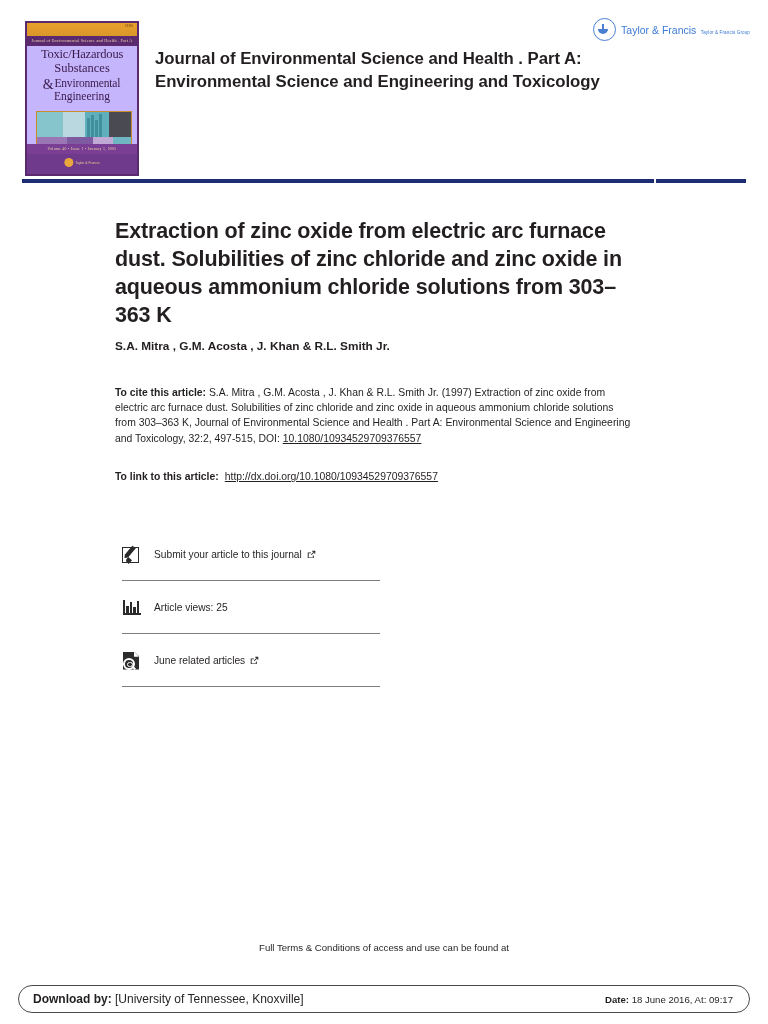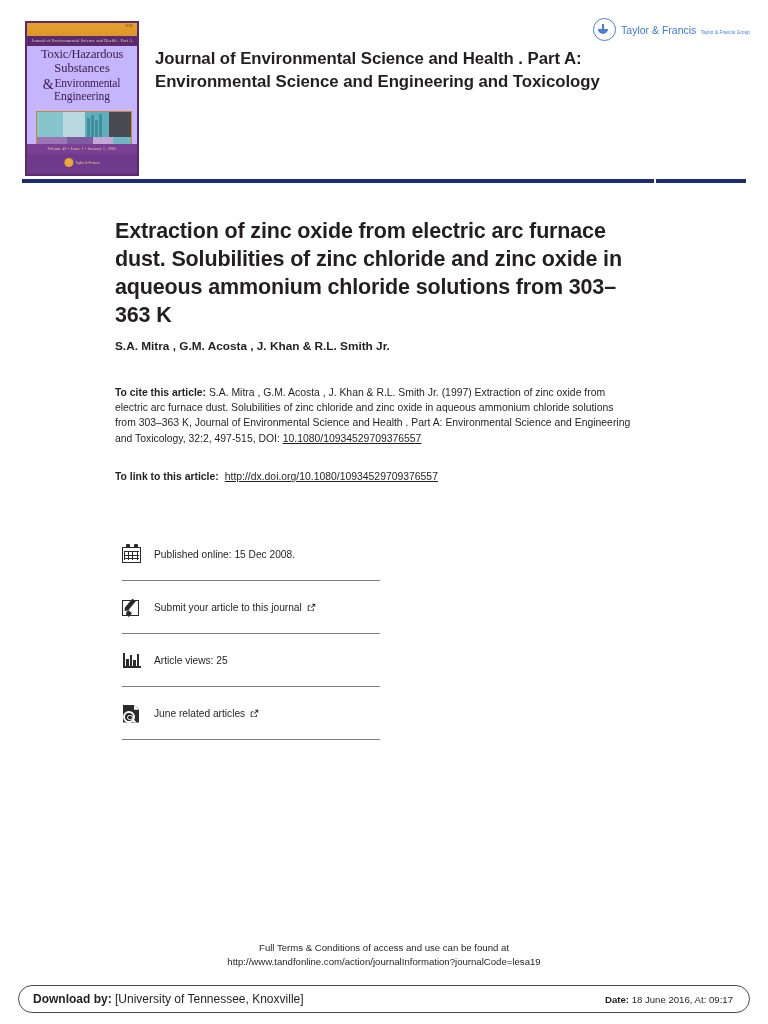--- a/index.html
+++ b/index.html
@@ -547,30 +547,20 @@
 <h1 class="article-title">Extraction of zinc oxide from electric arc furnace dust. Solubilities of zinc chloride and zinc oxide in aqueous ammonium chloride solutions from 303–363 K</h1>
 
 <div class="authors">S.A. Mitra , G.M. Acosta , J. Khan &amp; R.L. Smith Jr.</div>
 
 <div class="cite-block"><b>To cite this article:</b><span> S.A. Mitra , G.M. Acosta , J. Khan &amp; R.L. Smith Jr. (1997) Extraction of zinc oxide from electric arc furnace dust. Solubilities of zinc chloride and zinc oxide in aqueous ammonium chloride solutions from 303–363 K, Journal of Environmental Science and Health . Part A: Environmental Science and Engineering and Toxicology, 32:2, 497-515, DOI: </span><a href="#">10.1080/10934529709376557</a></div>
 
 <div class="link-block"><b>To link to this article:</b><a href="#">http://dx.doi.org/10.1080/10934529709376557</a></div>
 
 <div class="actions">
 
-  <div class="action-row">
-    <span class="icon-box">
-      <span class="cal">
-        <span class="tab a"></span>
-        <span class="tab b"></span>
-        <span class="grid"></span>
-      </span>
-    </span>
-    <span class="action-label">Published online: 15 Dec 2008.</span>
-  </div>
 
   <div class="action-row">
     <span class="icon-box">
       <span class="pen-sq"></span>
       <span class="pen"></span>
       <span class="pen-tip"></span>
     </span>
     <span class="action-label"><span>Submit your article to this journal</span><span class="ext-icon"><svg width="9" height="9" viewBox="0 0 12 12" aria-hidden="true">
             <path d="M1 3.2h4.2v1.2H2.2v5.6h5.6V7.2H9v3.6H1z" fill="#231f20"></path>
             <path d="M7 1h4v4h-1.2V3.05L6.1 6.75 5.25 5.9 8.95 2.2H7z" fill="#231f20"></path>
@@ -600,19 +590,18 @@
     <span class="action-label"><span>June related articles</span><span class="ext-icon"><svg width="9" height="9" viewBox="0 0 12 12" aria-hidden="true">
             <path d="M1 3.2h4.2v1.2H2.2v5.6h5.6V7.2H9v3.6H1z" fill="#231f20"></path>
             <path d="M7 1h4v4h-1.2V3.05L6.1 6.75 5.25 5.9 8.95 2.2H7z" fill="#231f20"></path>
           </svg></span></span>
   </div>
 
 </div>
 
 <div class="terms">
   <div>Full Terms &amp; Conditions of access and use can be found at</div>
-  <div>http://www.tandfonline.com/action/journalInformation?journalCode=lesa19</div>
 </div>
 
 <div class="download-bar">
   <span class="left"><b>Download by:</b> <span>[University of Tennessee, Knoxville]</span></span>
   <span class="right"><b>Date:</b> <span>18 June 2016, At: 09:17</span></span>
 </div>
 
 </body></html>

